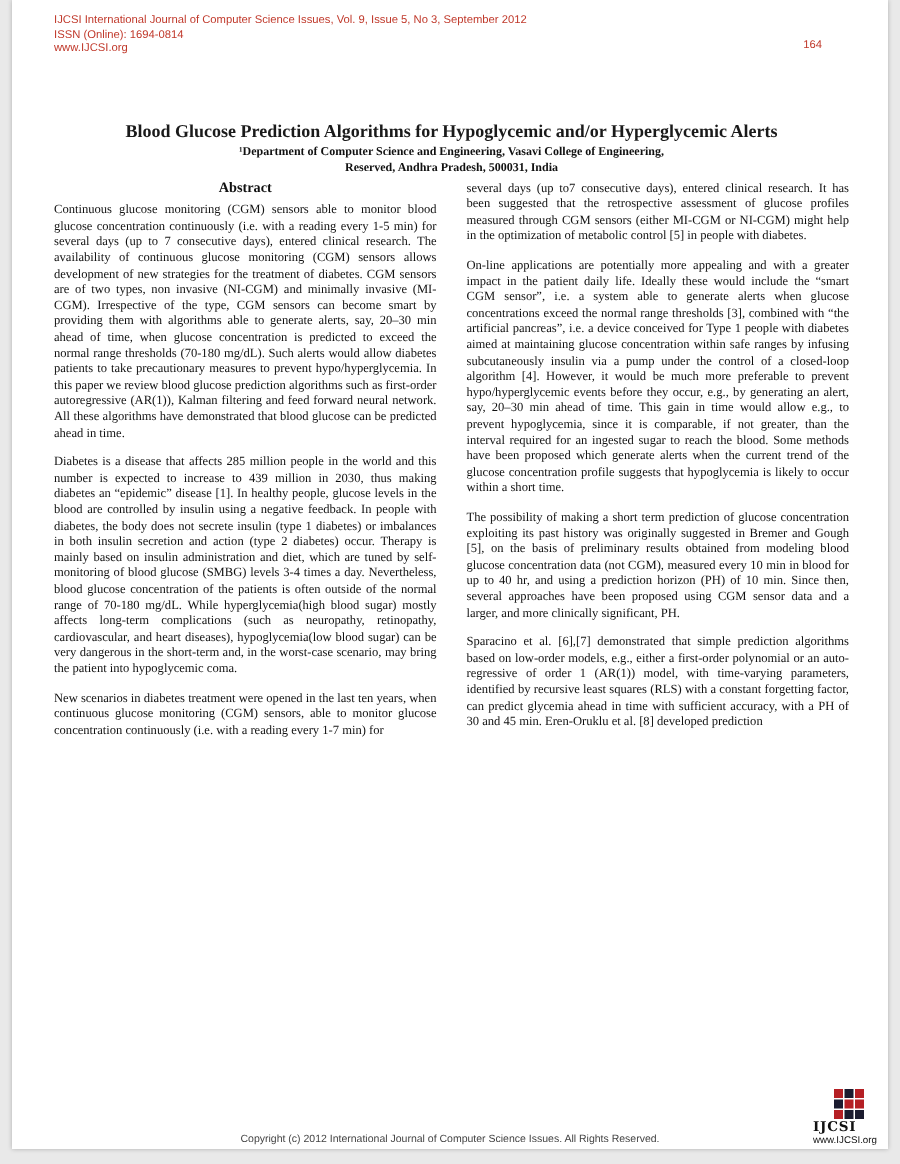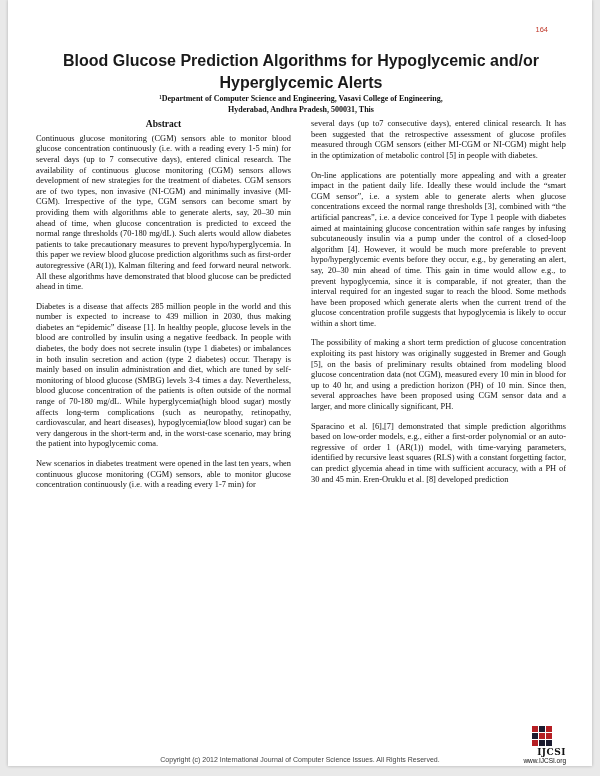--- a/index.html
+++ b/index.html
@@ -34,23 +34,23 @@
     top: 25px;
     right: 44px;
     font-family: "Liberation Sans", sans-serif;
     font-size: 7.5px;
     color: var(--header-red, #c0392b);
   }
   
   .paper-title {
     margin: 42px 10px 0 10px;
     text-align: center;
-    font-family: Liberation Sans, sans-serif;
+    font-family: Liberation Serif, serif;
     font-weight: bold;
-    font-size: 16px;
+    font-size: 12px;
     line-height: 1.35;
     color: #1a1a1a;
   }
   .paper-authors {
     margin-top: 13px;
     text-align: center;
     font-weight: bold;
     font-size: 9.5px;
   }
   .paper-affiliation {
@@ -94,24 +94,24 @@
     left: 0;
     right: 0;
     bottom: 3px;
     text-align: center;
     font-family: "Liberation Sans", sans-serif;
     font-size: 7px;
     color: #444;
   }
   .ijcsi-logo {
     position: absolute;
-    right: 26px;
+    right: 2px;
     bottom: 1px;
     width: 48px;
-    text-align: right;
+    text-align: left;
   }
   .logo-squares {
     display: grid;
     grid-template-columns: repeat(3, 6px);
     gap: 1px;
     justify-content: center;
     margin-bottom: 2px;
   }
   .logo-squares div { width: 6px; height: 6px; }
   .logo-text {
@@ -127,28 +127,33 @@
     font-size: 6.5px;
     line-height: 8px;
     color: #111;
   }
 </style>
 </head>
 <body>
 
 <div class="page">
 
+  <div class="journal-header">
+    <div>IJCSI International Journal of Computer Science Issues, Vol. 9, Issue 5, No 3, September 2012</div>
+    <div>ISSN (Online): 1694-0814</div>
+    <div>www.IJCSI.org</div>
+  </div>
   <div class="page-number">164</div>
 
   <h1 class="paper-title">Blood Glucose Prediction Algorithms for Hypoglycemic and/or Hyperglycemic Alerts</h1>
 
 
   <div class="paper-affiliation">
     <span>¹Department of Computer Science and Engineering, Vasavi College of Engineering,</span><br>
-    <span>Hyderabad, Andhra Pradesh, 500031, This</span>
+    <span>Reserved, Andhra Pradesh, 500031, India</span>
   </div>
 
   <div class="columns">
 
     <div class="col">
       <div class="abstract-heading">Abstract</div>
       <p>Continuous glucose monitoring (CGM) sensors able to monitor blood glucose concentration continuously (i.e. with a reading every 1-5 min) for several days (up to 7 consecutive days), entered clinical research. The availability of continuous glucose monitoring (CGM) sensors allows development of new strategies for the treatment of diabetes. CGM sensors are of two types, non invasive (NI-CGM) and minimally invasive (MI-CGM). Irrespective of the type, CGM sensors can become smart by providing them with algorithms able to generate alerts, say, 20–30 min ahead of time, when glucose concentration is predicted to exceed the normal range thresholds (70-180 mg/dL). Such alerts would allow diabetes patients to take precautionary measures to prevent hypo/hyperglycemia. In this paper we review blood glucose prediction algorithms such as first-order autoregressive (AR(1)), Kalman filtering and feed forward neural network. All these algorithms have demonstrated that blood glucose can be predicted ahead in time.</p>
       <p>Diabetes is a disease that affects 285 million people in the world and this number is expected to increase to 439 million in 2030, thus making diabetes an “epidemic” disease [1]. In healthy people, glucose levels in the blood are controlled by insulin using a negative feedback. In people with diabetes, the body does not secrete insulin (type 1 diabetes) or imbalances in both insulin secretion and action (type 2 diabetes) occur. Therapy is mainly based on insulin administration and diet, which are tuned by self-monitoring of blood glucose (SMBG) levels 3-4 times a day. Nevertheless, blood glucose concentration of the patients is often outside of the normal range of 70-180 mg/dL. While hyperglycemia(high blood sugar) mostly affects long-term complications (such as neuropathy, retinopathy, cardiovascular, and heart diseases), hypoglycemia(low blood sugar) can be very dangerous in the short-term and, in the worst-case scenario, may bring the patient into hypoglycemic coma.</p>
       <p>New scenarios in diabetes treatment were opened in the last ten years, when continuous glucose monitoring (CGM) sensors, able to monitor glucose concentration continuously (i.e. with a reading every 1-7 min) for</p>
     </div>

